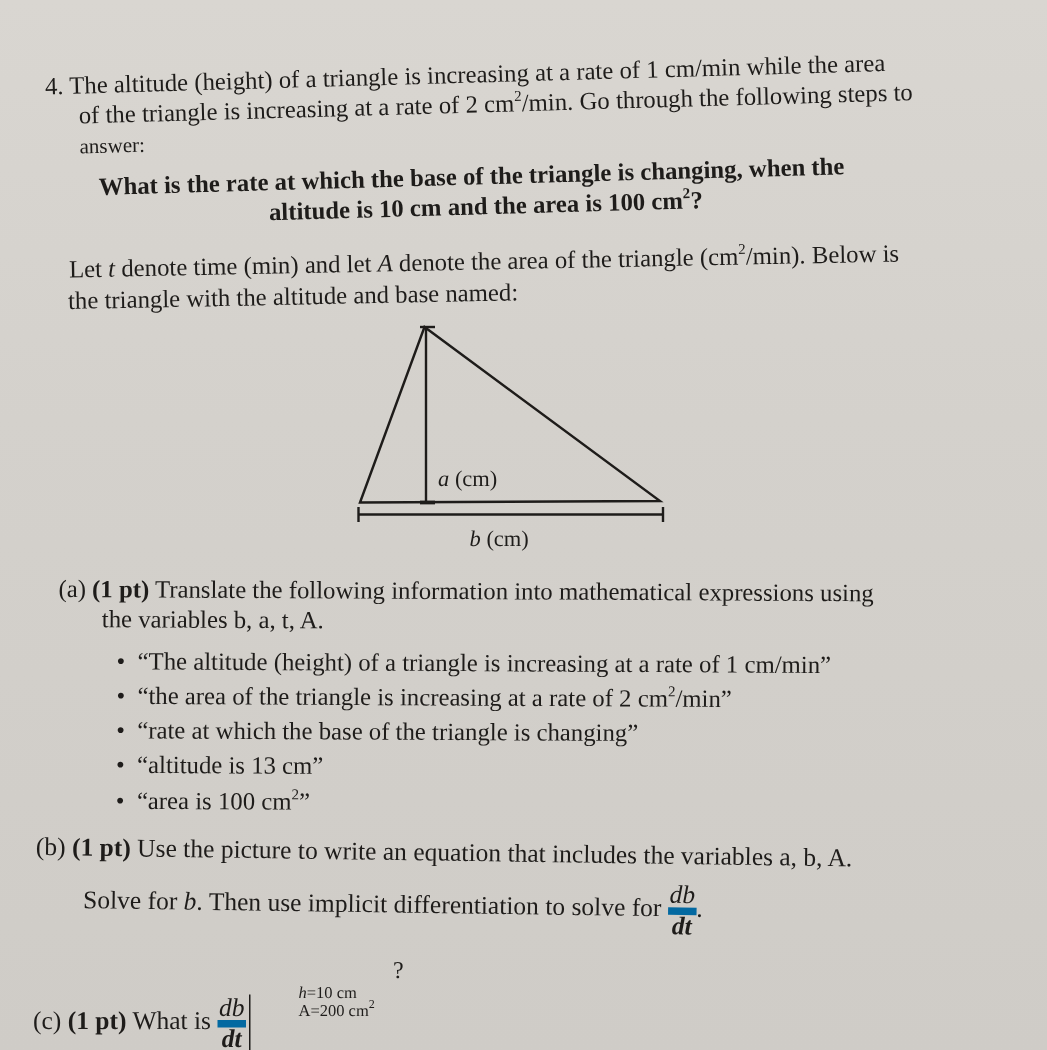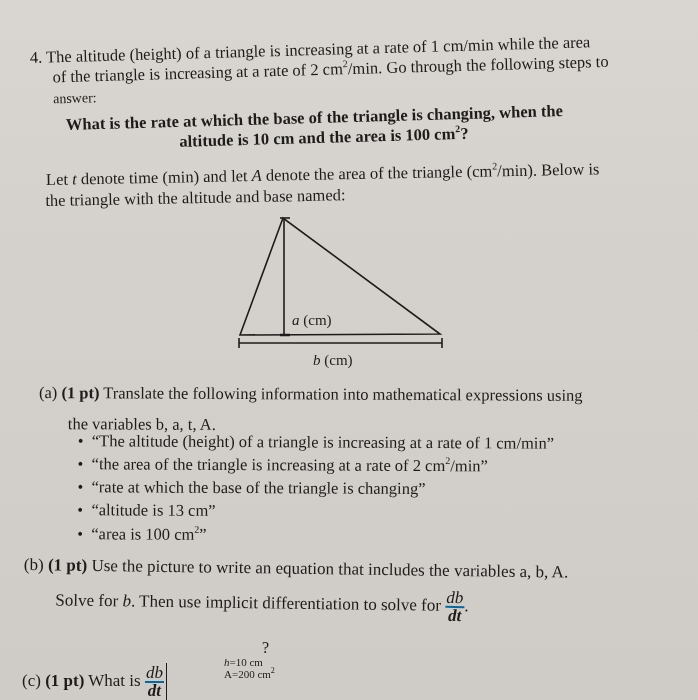--- a/index.html
+++ b/index.html
@@ -9,24 +9,24 @@
     font-family: "Liberation Serif", "DejaVu Serif", serif;
     color:#1e1c1a;
     position:relative;
   }
   .page { position:absolute; left:0; top:0; width:698px; height:700px; }
   .line { position:absolute; white-space:nowrap; font-size:16.5px; line-height:20px; }
   .bold { font-weight:bold; }
   .it { font-style:italic; }
   sup { font-size:10px; vertical-align:7px; line-height:0; }
   .frac { display:inline-block; vertical-align:middle; text-align:center; font-style:italic; line-height:16px; }
-  .frac .num { display:block; border-bottom:2px solid #0369a1; padding:0 1px; }
+  .frac .num { display:block; border-bottom:5px solid #0369a1; padding:0 1px; }
   .frac .den { display:block;font-weight:bold; }
   .evalbar { display:inline-block; border-left:1px solid #1e1c1a; height:38px; vertical-align:middle; margin-left:2px; }
-  .subs { position:absolute; font-size:11px; line-height:12px;margin-left:25px; }
+  .subs { position:absolute; font-size:11px; line-height:12px; }
   svg { position:absolute; }
 </style>
 </head>
 <body>
 
 <div class="page">
 
   <div style="position:absolute; left:0; top:0; transform:rotate(-1.6deg); transform-origin:30px 60px;">
     <div class="line" style="left:30px; top:48px;">
       <span>4.</span>
@@ -66,21 +66,21 @@
   <div class="line" style="left:313px; top:350px; font-size:15px;text-align:right;">
     <span class="it">b</span><span> (cm)</span>
   </div>
 
   <div style="position:absolute; left:0; top:0; transform:rotate(0.3deg); transform-origin:40px 390px;">
     <div class="line" style="left:39px; top:383px;">
       <span>(a)</span>
       <span class="bold">(1 pt)</span>
       <span>Translate the following information into mathematical expressions using</span>
     </div>
-    <div class="line" style="left:68px; top:403px;margin-top:11px;">the variables b, a, t, A.</div>
+    <div class="line" style="left:68px; top:403px;">the variables b, a, t, A.</div>
 
     <div class="line" style="left:78px; top:431px;">
       <span>•</span>&nbsp;&nbsp;<span>“The altitude (height) of a triangle is increasing at a rate of 1 cm/min”</span>
     </div>
     <div class="line" style="left:78px; top:454px;">
       <span>•</span>&nbsp;&nbsp;<span>“the area of the triangle is increasing at a rate of 2 cm</span><sup>2</sup><span>/min”</span>
     </div>
     <div class="line" style="left:78px; top:477px;">
       <span>•</span>&nbsp;&nbsp;<span>“rate at which the base of the triangle is changing”</span>
     </div>

